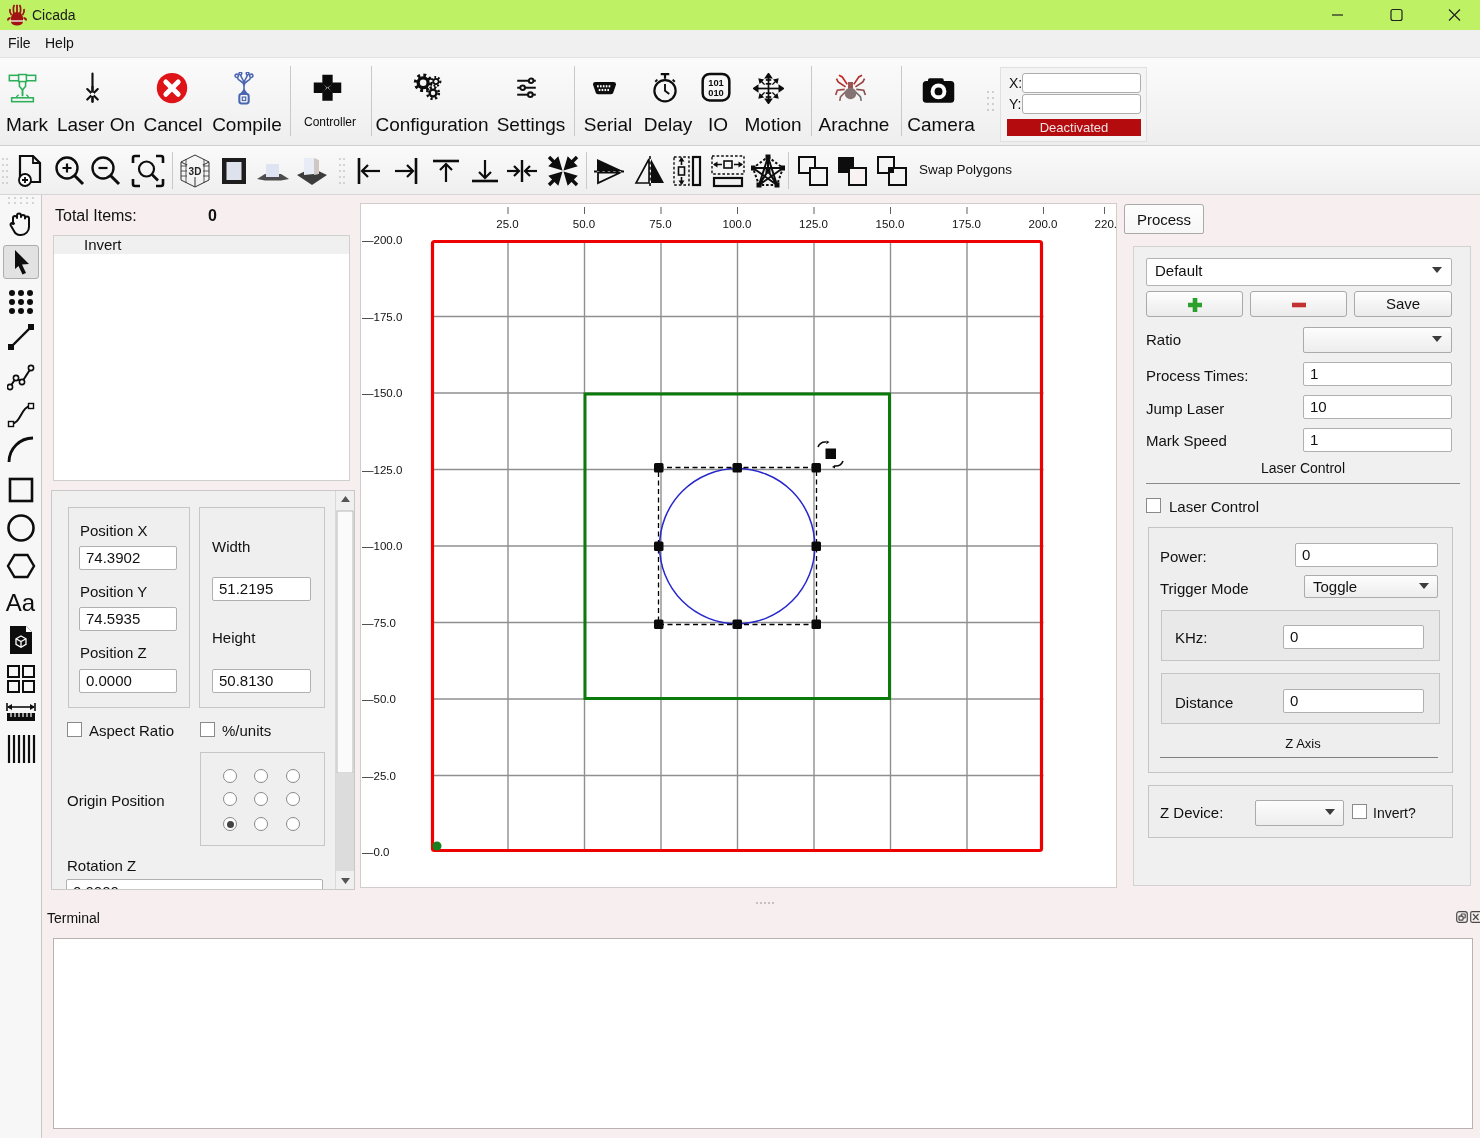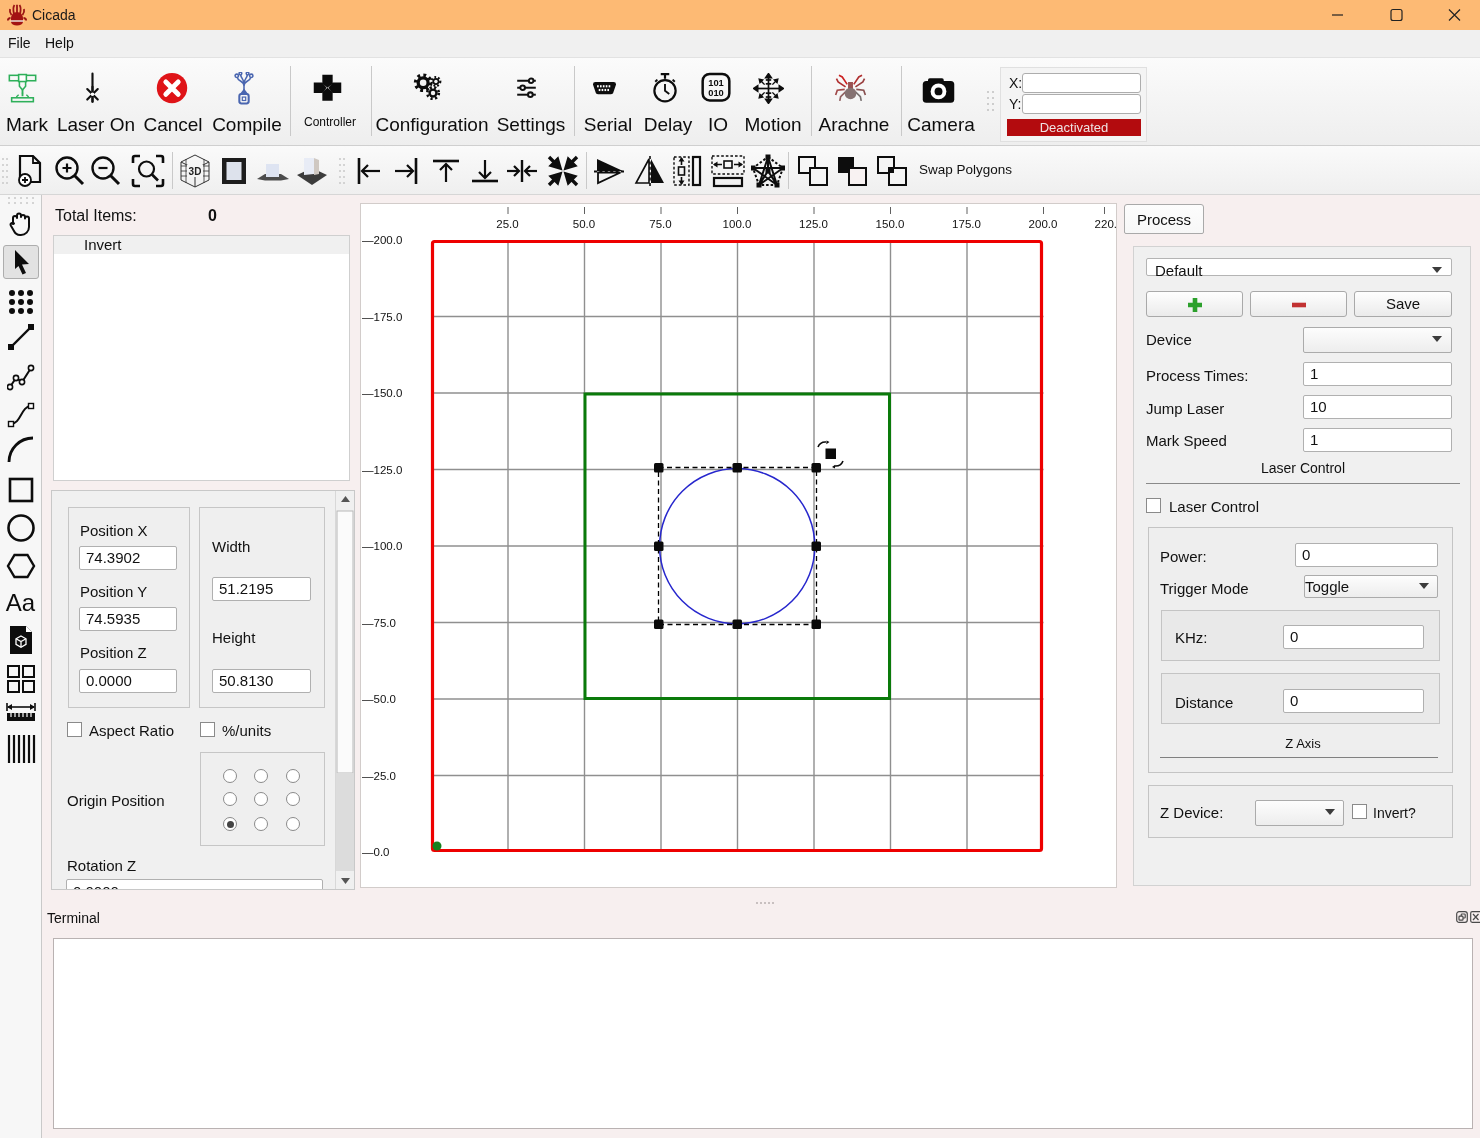--- a/index.html
+++ b/index.html
@@ -1,21 +1,21 @@
 <!DOCTYPE html>
 <html><head>
 <meta charset="utf-8">
 <style>
 * { margin:0; padding:0; box-sizing:border-box; }
 html,body { width:1480px; height:1138px; font-family:"Liberation Sans", sans-serif; overflow:hidden; }
 body { position:relative; background:#f7efef; color:#111; }
 .abs { position:absolute; }
 
 
-#titlebar { left:0; top:0; width:1480px; height:30px; background:#fdba74; }
+#titlebar { left:0; top:0; width:1480px; height:30px; background:#bef264; }
 #titlebar .title { left:32px; top:7px; font-size:14px; color:#1a1a1a; }
 
 #menubar { left:0; top:30px; width:1480px; height:28px; background:#f0f0f0; border-bottom:1px solid #e2e2e2; font-size:14px; }
 #menubar span { position:absolute; top:5px; }
 
 
 #toolbar1 { left:0; top:58px; width:1480px; height:88px; background:linear-gradient(#fbfbfb,#eeeeee); border-bottom:1px solid #cfcfcf; }
 .tbtn { position:absolute; }
 .tbtn .lbl { position:absolute; left:50%; transform:translateX(-50%); top:44px; font-size:19px; white-space:nowrap; color:#0d0d0d; }
 .sep1 { position:absolute; top:8px; height:70px; width:1px; background:#c9c9c9; }
@@ -42,21 +42,21 @@
 .radio { position:absolute; width:14px; height:14px; border-radius:50%; background:#fff; border:1px solid #8a8a8a; }
 #pscroll { position:absolute; right:0; top:0; width:19px; height:398px; background:#f0f0f0; border-left:1px solid #d8d8d8; }
 
 
 #canvas { left:360px; top:203px; width:757px; height:685px; background:#fff; border:1px solid #d2ccca; }
 
 
 #ptab { left:1124px; top:204px; width:80px; height:30px; background:linear-gradient(#fdfdfd,#f7f7f7); border:1px solid #a9a9a9; border-radius:3px 3px 2px 2px; font-size:15px; text-align:center; line-height:29px; }
 #rpanel { left:1133px; top:246px; width:338px; height:640px; background:#f0f0f0; border:1px solid #d2d2d2; }
 .combo { position:absolute; background:#fff; border:1px solid #b4b4b4; border-radius:2px; font-size:15px; padding-left:8px; }
-.combobtn { position:absolute; background:linear-gradient(#fdfdfd,#ededed); border:1px solid #ababab; border-radius:2px; font-size:15px; padding-left:0; }
+.combobtn { position:absolute; background:linear-gradient(#fdfdfd,#ededed); border:1px solid #ababab; border-radius:2px; font-size:15px; padding-left:8px; }
 .arrow { position:absolute; width:0; height:0; border-left:5px solid transparent; border-right:5px solid transparent; border-top:6px solid #3c3c3c; }
 .btn { position:absolute; background:linear-gradient(#fefefe,#ebebeb); border:1px solid #a9a9a9; border-radius:3px; text-align:center; font-size:15px; }
 .rlabel { position:absolute; font-size:15px; color:#111; }
 
 
 #termlabel { left:47px; top:910px; font-size:14px; }
 #termbox { left:53px; top:938px; width:1420px; height:191px; background:#fff; border:1px solid #b9b2b2; }
 </style>
 </head>
 <body>
@@ -766,34 +766,34 @@
     <path d="M465.5 236.5 l3 1.6 l-3.2 2.2 z" fill="#0a0a0a"></path>
     <path d="M482 257 a8 8 0 0 1 -8 5" fill="none" stroke="#0a0a0a" stroke-width="1.6"></path>
     <path d="M474 264.5 l-3 -1.6 l3.2 -2.2 z" fill="#0a0a0a"></path>
   </g>
   <circle cx="76" cy="642" r="4.5" fill="#15801e"></circle>
 </svg>
 </div>
 
 <div class="abs" id="rpanel"></div>
 <div class="abs" id="ptab">Process</div>
-<div class="abs combo" style="left:1146px;top:258px;width:306px;height:18px;line-height:24px">Default</div>
+<div class="abs combo" style="left:1146px;top:258px;width:306px;height:28px;line-height:24px">Default</div>
 <div class="abs arrow" style="left:1432px;top:267px"></div>
 <div class="abs btn" style="left:1146px;top:291px;width:97px;height:26px">
   <svg width="18" height="18" viewBox="0 0 18 18" style="margin-top:4px">
       <path d="M9 2 v14 M2 9 h14" stroke="#2ca02c" stroke-width="4.6"></path>
     </svg>
 </div>
 <div class="abs btn" style="left:1250px;top:291px;width:97px;height:26px">
   <svg width="20" height="18" viewBox="0 0 20 18" style="margin-top:4px">
       <path d="M3 9 h14" stroke="#c23232" stroke-width="4.6"></path>
     </svg>
 </div>
 <div class="abs btn" style="left:1354px;top:291px;width:98px;height:26px;line-height:24px">Save</div>
-<div class="abs rlabel" style="left:1146px;top:331px">Device</div>
+<div class="abs rlabel" style="left:1146px;top:331px">Ratio</div>
 <div class="abs combobtn" style="left:1303px;top:327px;width:149px;height:26px"></div>
 <div class="abs arrow" style="left:1432px;top:336px"></div>
 <div class="abs rlabel" style="left:1146px;top:367px">Process Times:</div>
 <div class="abs pinput" style="left:1303px;top:362px;width:149px;height:24px">1</div>
 <div class="abs rlabel" style="left:1146px;top:400px">Jump Laser</div>
 <div class="abs pinput" style="left:1303px;top:395px;width:149px;height:24px">10</div>
 <div class="abs rlabel" style="left:1146px;top:432px">Mark Speed</div>
 <div class="abs pinput" style="left:1303px;top:428px;width:149px;height:24px">1</div>
 <div class="abs" style="left:1135px;top:460px;width:336px;text-align:center;font-size:14px">Laser Control</div>
 <div class="abs" style="left:1146px;top:483px;width:314px;height:1px;background:#8a8a8a"></div>

